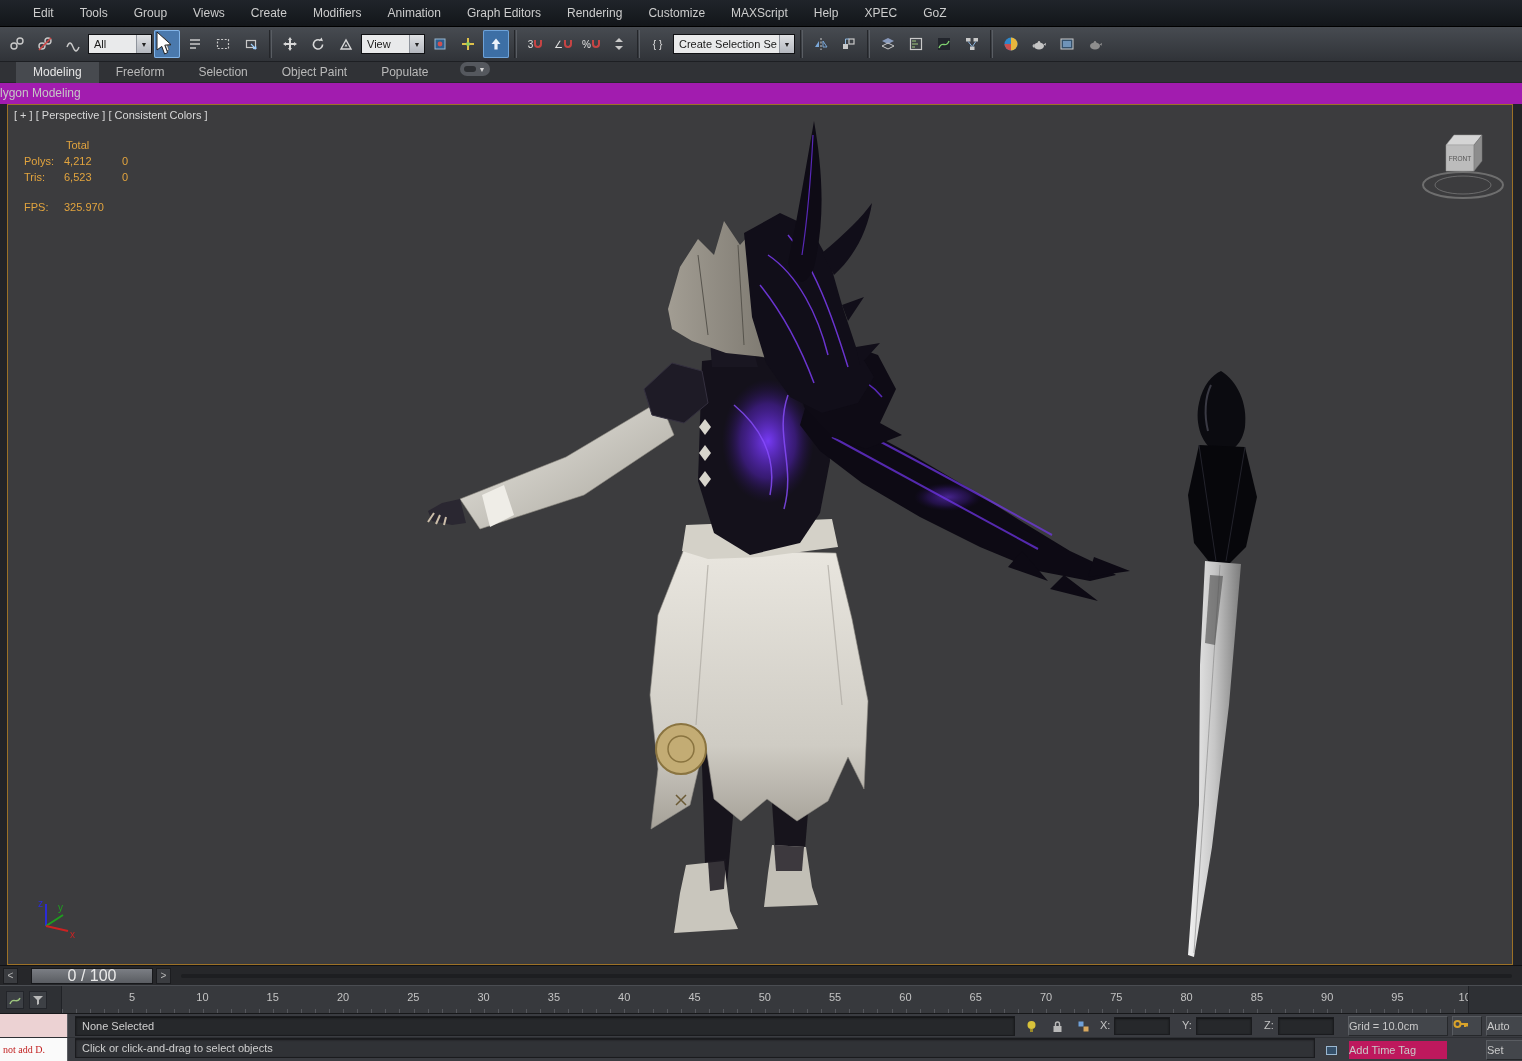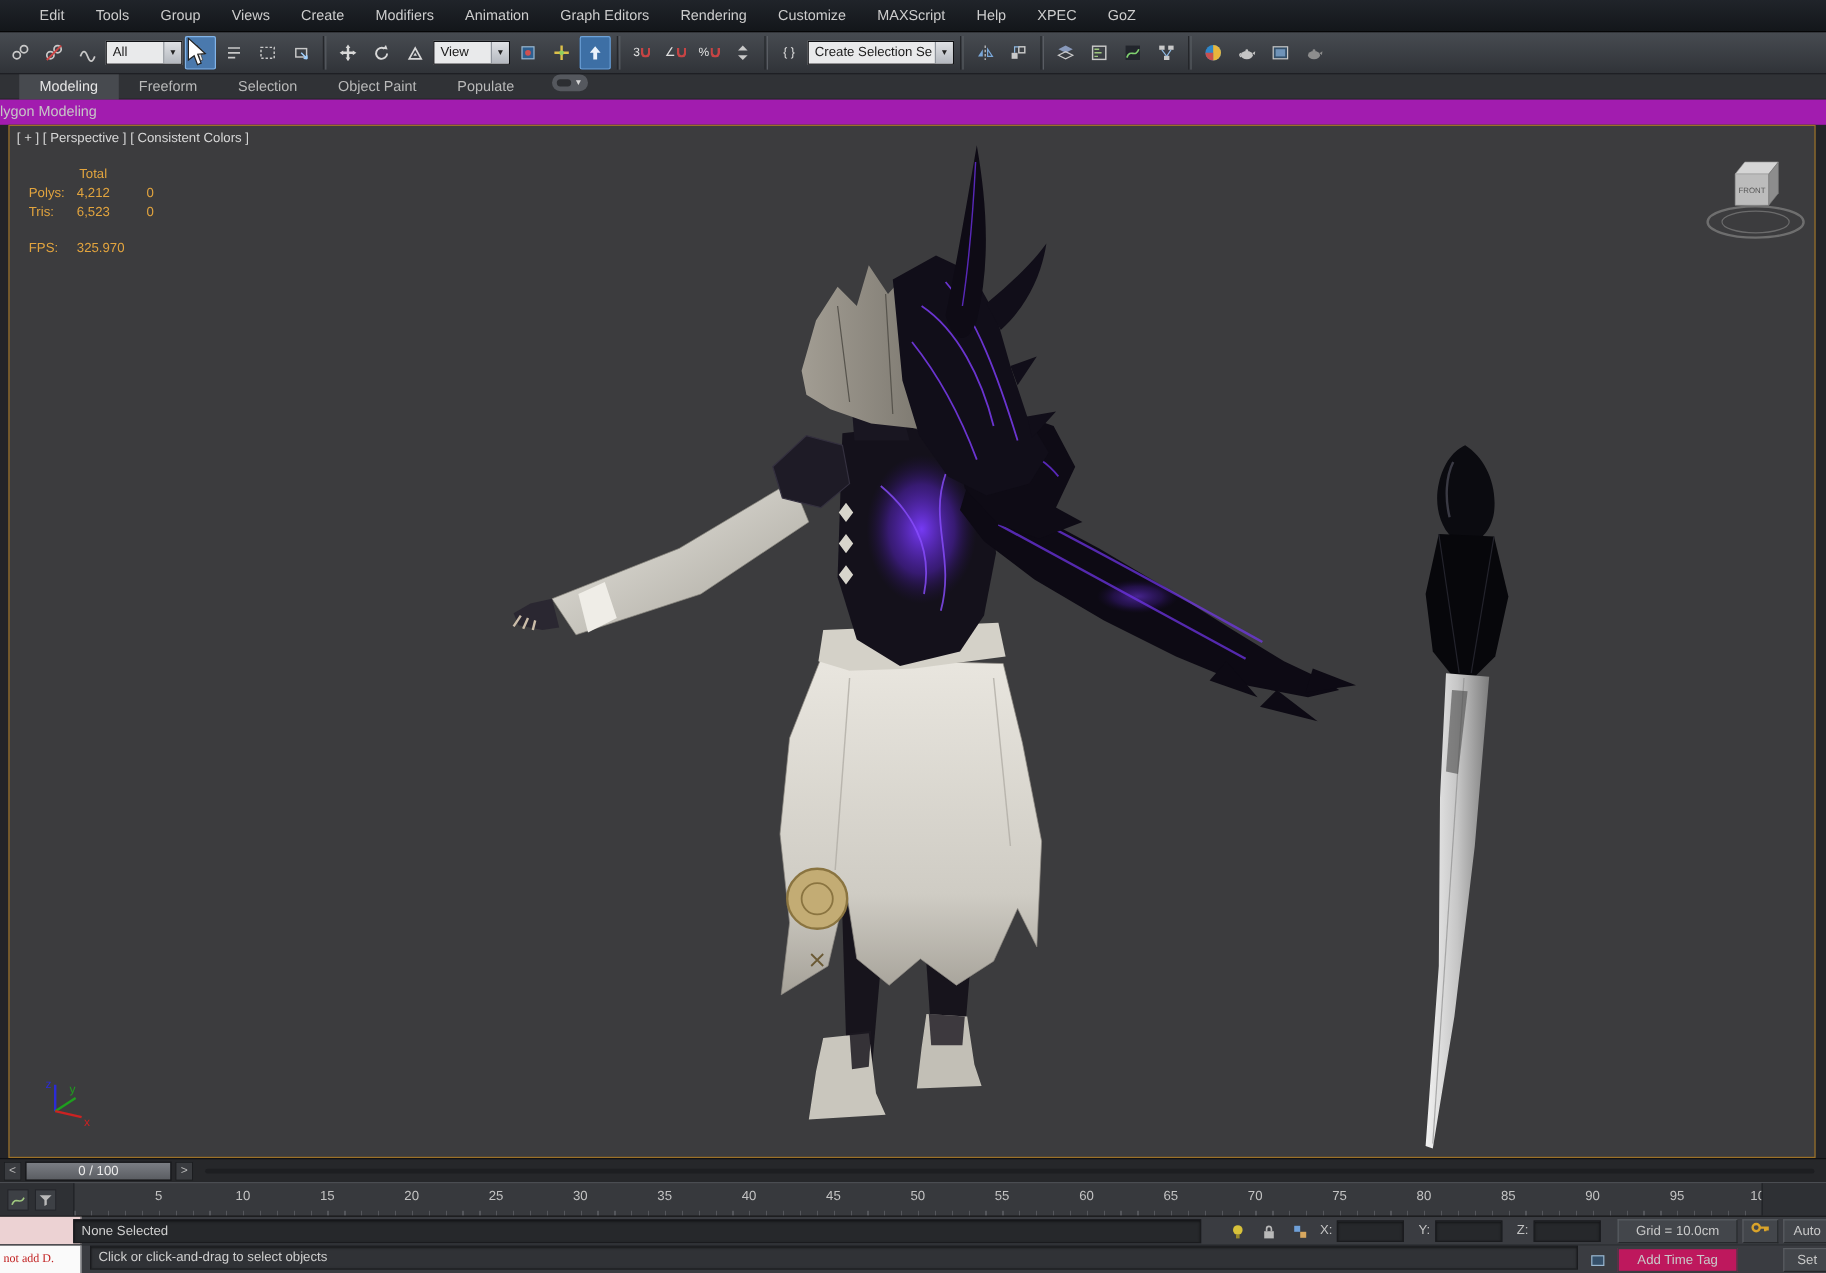--- a/index.html
+++ b/index.html
@@ -48,21 +48,21 @@
   .stats{position:absolute;left:16px;top:34px;width:160px;height:90px;font-size:11px;color:#e2a43e;z-index:5}
   .stats span{position:absolute;white-space:nowrap}
   .scene{position:absolute;left:0;top:0;width:100%;height:100%;display:block}
 
   
   .timeslider{position:absolute;left:0;top:965px;width:100%;height:20px;background:#26272a;
     border-top:1px solid #111215;display:flex;align-items:center}
   .ts-arrow{width:15px;height:16px;background:#3a3c40;border:1px solid #1c1d20;color:#b9b9b9;
     font-size:10px;display:flex;align-items:center;justify-content:center;margin-left:3px;flex:0 0 auto}
   .ts-handle{width:122px;height:16px;background:linear-gradient(#7b7e84,#5a5d62);border:1px solid #17181b;
-    color:#eaeaea;font-size:11px;display:flex;align-items:center;justify-content:center;margin-left:3px;flex:0 0 auto}
+    color:#eaeaea;font-size:16px;display:flex;align-items:center;justify-content:center;margin-left:13px;flex:0 0 auto}
   .ts-track{flex:1;height:4px;background:#1d1e21;margin:0 10px;border-radius:2px}
 
   
   .trackbar{position:absolute;left:0;top:985px;width:100%;height:28px;background:#37393d;border-top:1px solid #4a4d52}
   .tb-icons{position:absolute;left:0;top:0;width:62px;height:28px;background:#2e3034;display:flex;
     align-items:center;gap:5px;padding-left:6px;border-right:1px solid #202226}
   .tb-mini{width:18px;height:18px;background:#3d4045;border:1px solid #23252a;display:flex;align-items:center;justify-content:center}
   .tb-ruler{position:absolute;left:62px;top:0;width:1406px;height:28px;display:flex;padding-left:35px;
     color:#c3c3c3;font-size:11px;
     background-image:repeating-linear-gradient(90deg,#55575c 0 1px,transparent 1px 14.06px);
@@ -75,21 +75,21 @@
   #rowA{top:1013px;border-top:1px solid #17181a}
   #rowB{top:1037px;border-top:1px solid #2e3034}
   .listener-pink{position:absolute;left:0;top:0;width:68px;height:24px;background:#ecd2d3;border-right:1px solid #5c5e63}
   .listener-white{position:absolute;left:0;top:0;width:68px;height:24px;background:#fafafa;border-right:1px solid #5c5e63;
     color:#c22222;font-family:Liberation Serif, serif;font-size:10px;padding:6px 2px 0 3px;white-space:nowrap;overflow:hidden}
   .sunken{position:absolute;background:#26282b;border:1px solid #1a1b1e;box-shadow:inset 0 1px 2px rgba(0,0,0,.55);
     color:#cfcfcf;font-size:11px;line-height:18px;padding-left:6px;white-space:nowrap;overflow:hidden}
   .slabel{position:absolute;color:#c3c3c3;font-size:11px;top:5px}
   .sicon{position:absolute;width:18px;height:18px;top:3px;display:flex;align-items:center;justify-content:center}
   .raised{position:absolute;background:#43464b;border:1px solid #595c61;border-bottom-color:#26282b;border-right-color:#26282b;
-    color:#c9c9c9;font-size:11px;text-align:center;line-height:18px;overflow:hidden}
+    color:#c9c9c9;font-size:11px;text-align:left;line-height:18px;overflow:hidden}
   .cursor{position:absolute;left:155px;top:31px;z-index:50;pointer-events:none}
 </style>
 </head>
 <body>
 
 <div id="app">
 
   <div class="menubar">
 
   <div class="menu-item">Edit</div>
@@ -479,21 +479,21 @@
         <div class="tick">85</div>
         <div class="tick">90</div>
         <div class="tick">95</div>
         <div class="tick">100</div>
       </div>
     <div class="tb-right"></div>
   </div>
 
   <div class="srow" id="rowA">
     <div class="listener-pink"></div>
-    <div class="sunken" style="left:61px;top:2px;width:940px;height:20px">None Selected</div>
+    <div class="sunken" style="left:75px;top:2px;width:940px;height:20px">None Selected</div>
     <div class="sicon" style="left:1022px">
       <svg width="13" height="13">
           <circle cx="6.5" cy="5" r="4" fill="#d8c23a"></circle>
           <rect x="5" y="9" width="3" height="3" fill="#9a8a2a"></rect>
         </svg>
     </div>
     <div class="sicon" style="left:1048px">
       <svg width="13" height="13">
           <rect x="2.5" y="6" width="8" height="6" fill="#b9b9b9"></rect>
           <path d="M4.5,6 V4 a2,2 0 0 1 4,0 V6" fill="none" stroke="#b9b9b9" stroke-width="1.4"></path>

